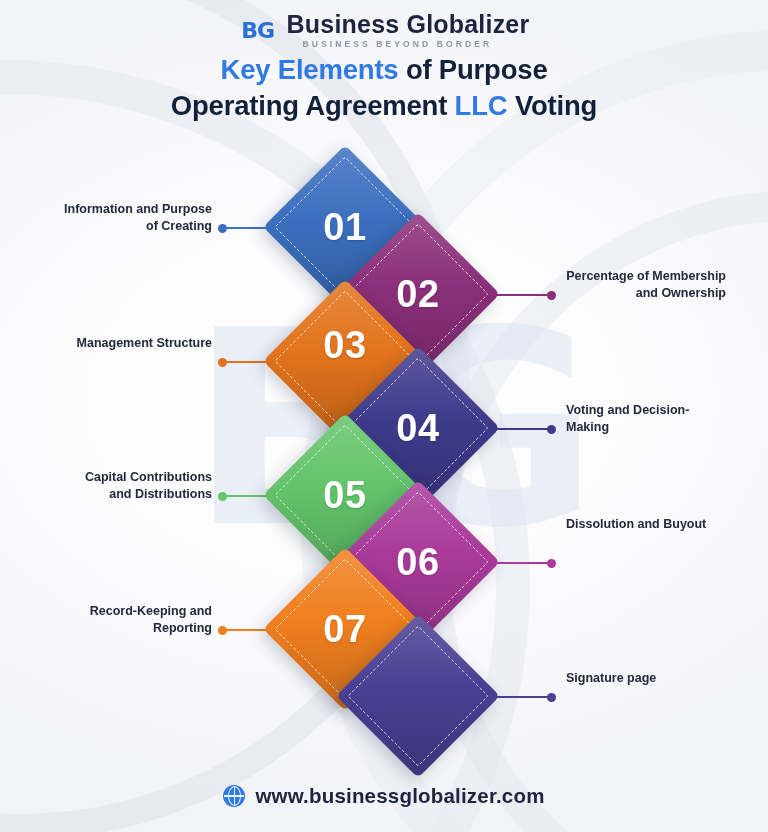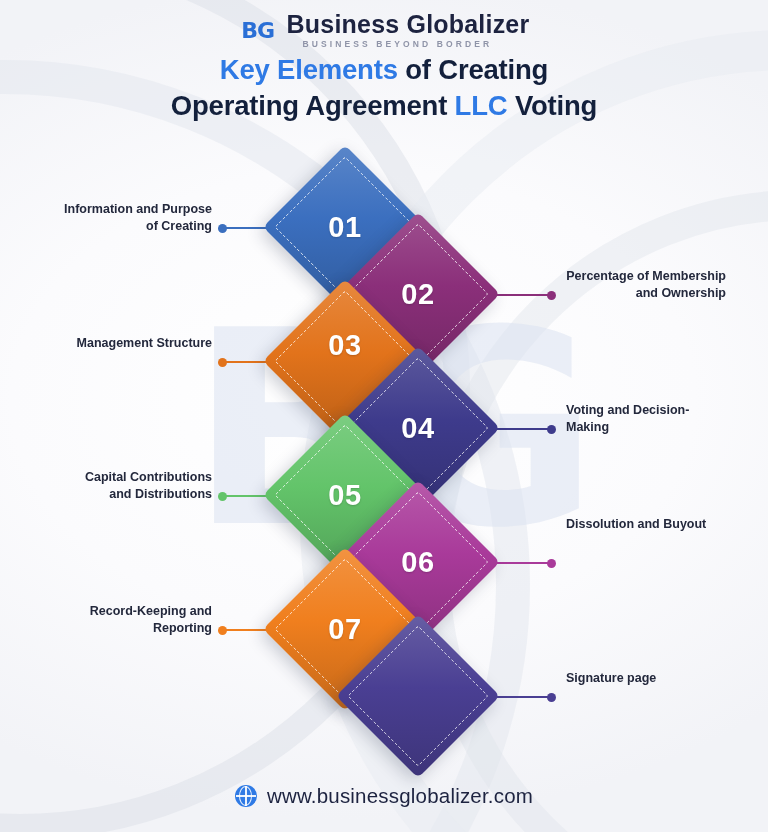--- a/index.html
+++ b/index.html
@@ -86,21 +86,21 @@
   .diamond::after {
     content: "";
     position: absolute; left: 8px; top: 8px; right: 8px; bottom: 8px;
     border: 1.5px dashed rgba(255,255,255,0.8);
     border-radius: 3px;
   }
   .dnum {
     position: absolute;
     width: 116px; height: 116px;
     display: flex; align-items: center; justify-content: center;
-    color: #ffffff; font-size: 29px; font-weight: 800;
+    color: #ffffff; font-size: 38px; font-weight: 800;
     letter-spacing: .5px;
     text-shadow: 0 1px 2px rgba(0,0,0,0.18);
     pointer-events: none;
   }
   .label {
     position: absolute;
     font-size: 12.5px; font-weight: 700; color: #23283c;
     line-height: 17px;
   }
   .label.right { text-align: left; }
@@ -128,21 +128,21 @@
   }
   .globe::after {
     content: ""; position: absolute; left: 1px; right: 1px; top: 50%; height: 1.6px;
     margin-top: -.8px; background: rgba(255,255,255,.9);
   }
   .globe i {
     position: absolute; left: 4.5px; top: 1px; width: 13px; height: 20px;
     border: 1.6px solid rgba(255,255,255,.9); border-radius: 50%;
   }
   .site {
-    font-size: 20.5px; font-weight: 400; color: #1d2340; letter-spacing: .2px;
+    font-size: 20.5px; font-weight: 700; color: #1d2340; letter-spacing: .2px;
   }
 </style>
 </head>
 <body>
 
 <div id="stage">
 
   <div class="swoosh sw1"></div>
   <div class="swoosh sw2"></div>
   <div class="swoosh sw3"></div>
@@ -152,21 +152,21 @@
   <div class="brand">
     <div class="brand-mark">BG</div>
     <div class="brand-text">
       <div class="brand-name">Business Globalizer</div>
       <div class="brand-tag">BUSINESS BEYOND BORDER</div>
     </div>
   </div>
 
   <div class="title-wrap">
     <div class="title-line">
-      <span class="accent">Key Elements</span><span> of Creating</span>
+      <span class="accent">Key Elements</span><span> of Purpose</span>
     </div>
     <div class="title-line">
       <span>Operating Agreement </span><span class="accent">LLC</span><span> Voting</span>
     </div>
   </div>
 
   <div id="diagram">
       <div class="diamond" style="left: 287px; top: 169px; background: linear-gradient(135deg, rgb(90, 134, 201) 0%, rgb(59, 111, 191) 45%, rgb(48, 91, 157) 100%); z-index: 10;"></div>
       <div class="dnum" style="left: 287px; top: 169px; z-index: 40;">01</div>
       <div class="connector" style="background: rgb(59, 111, 191); top: 227px; z-index: 5; left: 222px; width: 46.9756px;">

